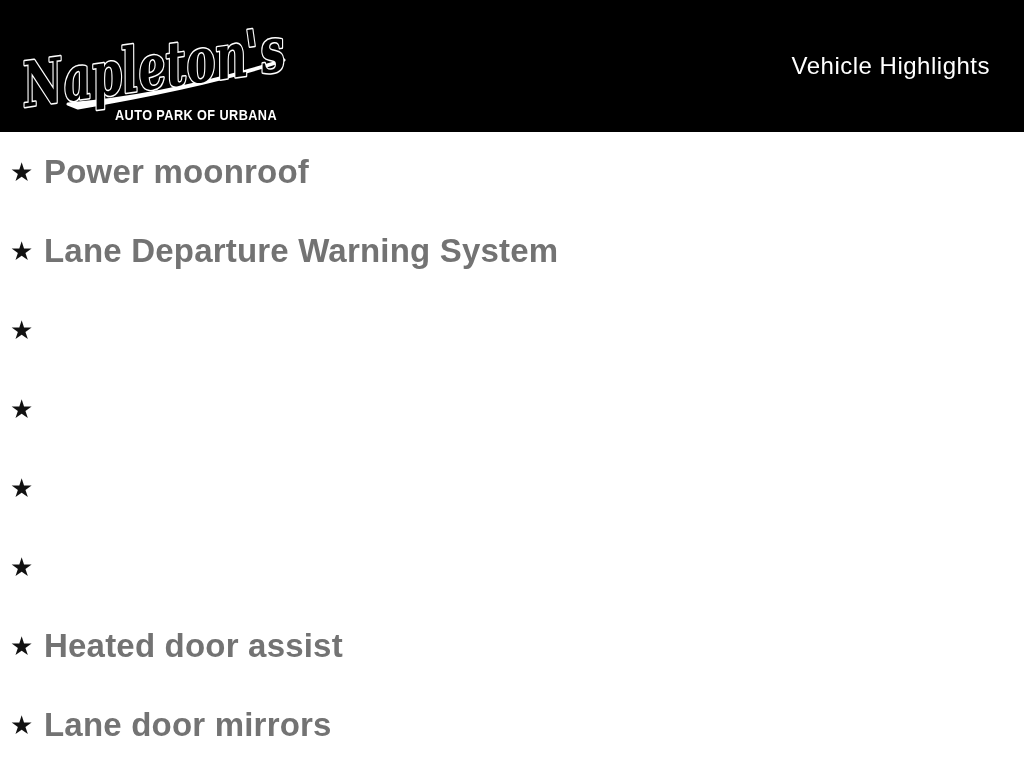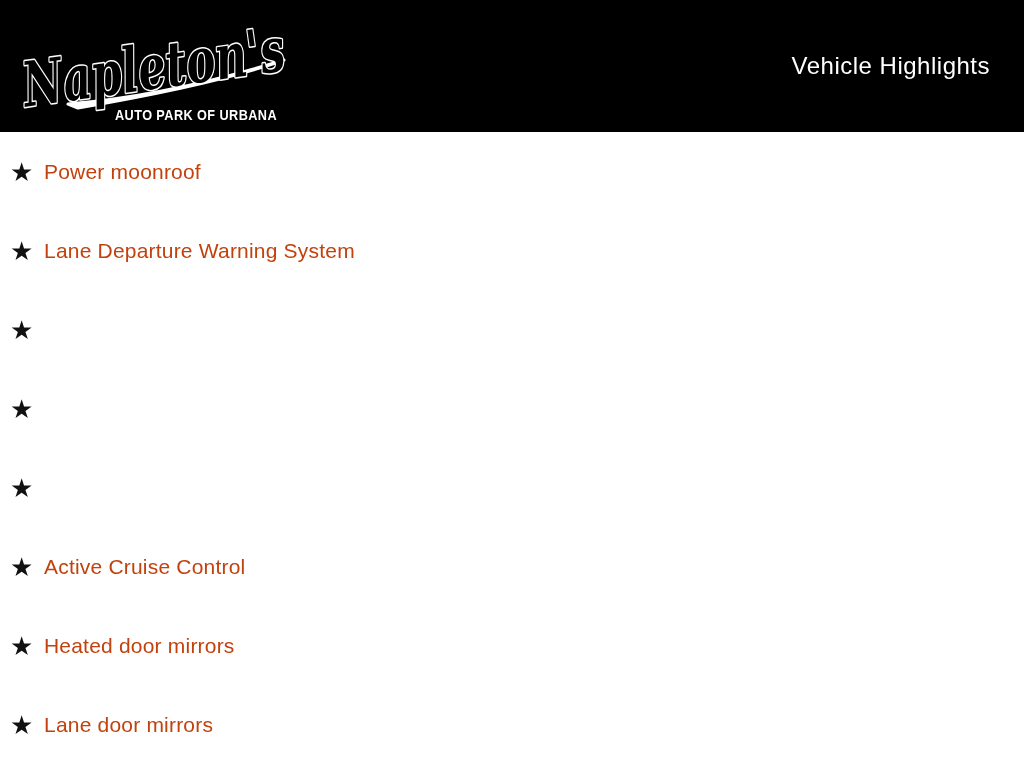--- a/index.html
+++ b/index.html
@@ -57,23 +57,24 @@
   }
   .star-bullet {
     font-size: 26px;
     line-height: 1;
     color: #111111;
     width: 34px;
     flex: none;
     font-family: "DejaVu Sans", sans-serif;
   }
   .highlight-label {
-    font-size: 21px;
-    color: #c2410c;
+    font-size: 33px;
+    color: #737373;
     letter-spacing: 0.2px;
+    font-weight: bold;
   }
 </style>
 </head>
 <body>
 
 <div class="header">
   <div class="logo-wrap">
     <svg viewBox="0 0 288 124">
 
       <path d="M 50 100 Q 150 92 266 56 Q 200 80 60 104 Z" fill="#ffffff" stroke="#ffffff" stroke-width="3" stroke-linejoin="round"></path>
@@ -99,23 +100,22 @@
     <span class="star-bullet">★</span>
   </li>
   <li class="highlight-item">
     <span class="star-bullet">★</span>
   </li>
   <li class="highlight-item">
     <span class="star-bullet">★</span>
   </li>
   <li class="highlight-item">
     <span class="star-bullet">★</span>
-    <span class="highlight-label">Active Cruise Control</span>
   </li>
   <li class="highlight-item">
     <span class="star-bullet">★</span>
-    <span class="highlight-label">Heated door mirrors</span>
+    <span class="highlight-label">Heated door assist</span>
   </li>
   <li class="highlight-item">
     <span class="star-bullet">★</span>
     <span class="highlight-label">Lane door mirrors</span>
   </li>
 </ul>
 
 </body></html>

